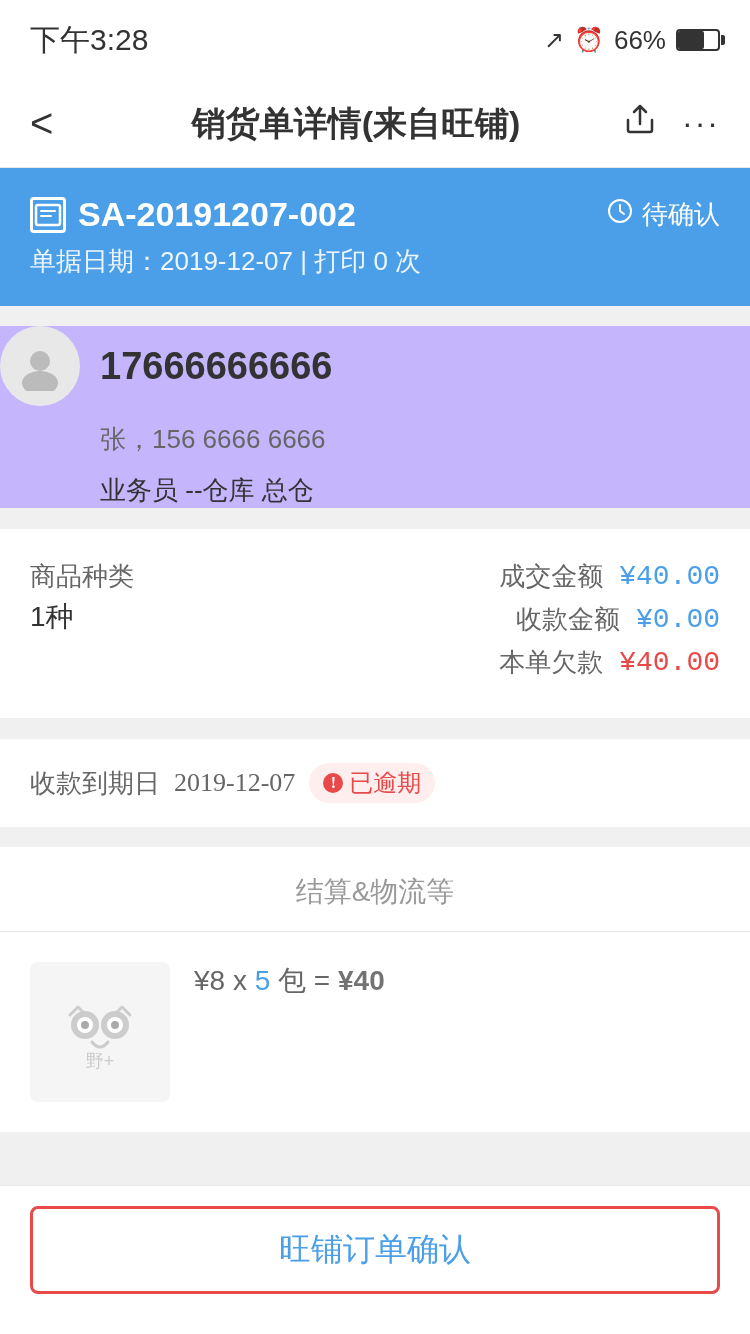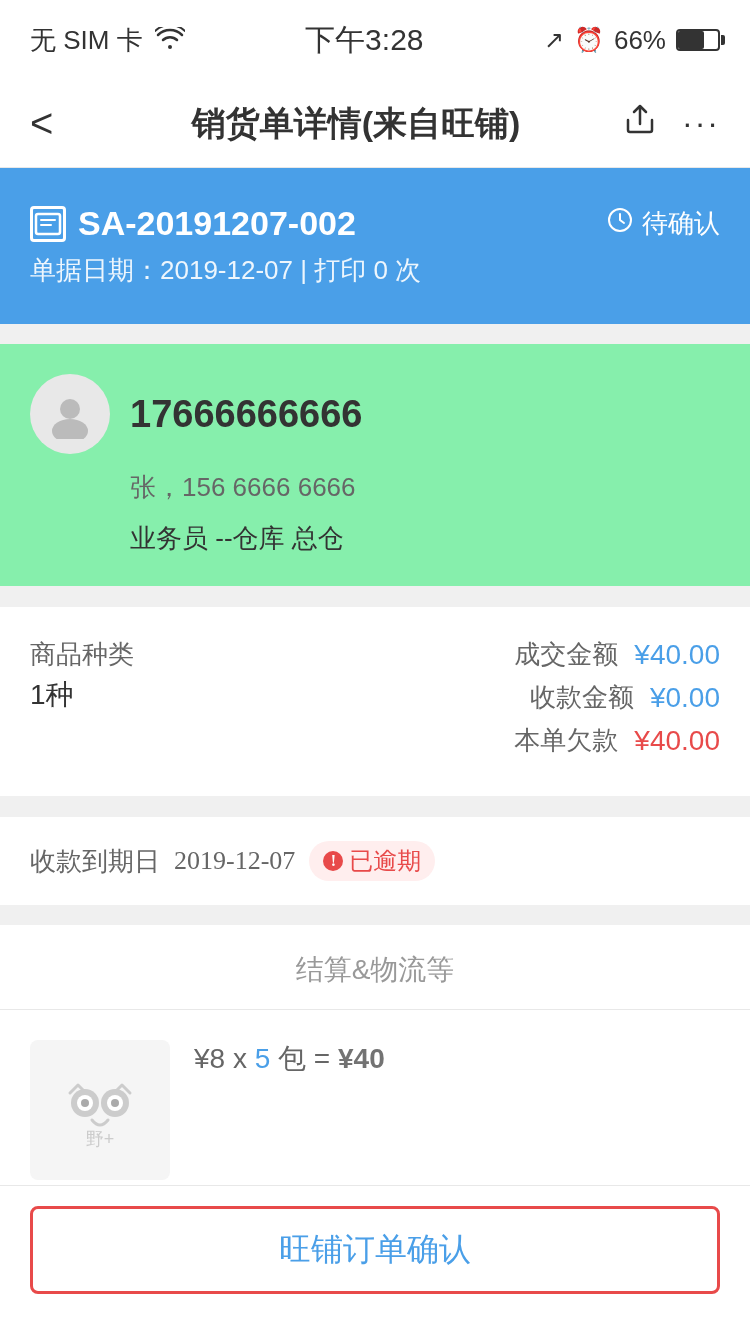--- a/index.html
+++ b/index.html
@@ -64,21 +64,21 @@
       cursor: pointer;
       min-width: 60px;
     }
     .nav-right { display: flex; align-items: center; gap: 24px; }
     .nav-icon-share { font-size: 32px; color: #333; }
     .nav-icon-more { font-size: 32px; color: #333; letter-spacing: 2px; }
 
     
     .order-header {
       background: #4a9fe8;
-      padding: 36px 30px;
+      padding: 27px 30px;
       margin-bottom: 0;
     }
     .order-header-top {
       display: flex;
       align-items: center;
       justify-content: space-between;
       margin-bottom: 10px;
     }
     .order-number {
       font-size: 34px;
@@ -103,22 +103,21 @@
       align-items: center;
       gap: 8px;
     }
     .order-date {
       font-size: 26px;
       color: rgba(255,255,255,0.9);
     }
 
     
     .customer-card {
-      background: #86efac;
-      padding: 30px;
+      background: #c4b5fd;
       margin-top: 20px;
       margin-bottom: 0;
     }
     .customer-top {
       display: flex;
       align-items: center;
       gap: 20px;
       margin-bottom: 16px;
     }
     .customer-avatar {
@@ -158,21 +157,21 @@
       display: flex;
       align-items: flex-start;
       justify-content: space-between;
     }
     .summary-left { font-size: 26px; color: #666; }
     .summary-left-label { margin-bottom: 4px; }
     .summary-left-value { font-size: 28px; color: #333; }
     .summary-right { font-size: 26px; text-align: right; }
     .summary-row { display: flex; justify-content: flex-end; align-items: center; gap: 16px; margin-bottom: 8px; }
     .summary-row-label { color: #666; }
-    .summary-amount { font-size: 28px; }
+    .summary-amount { font-size: 28px; font-family: Liberation Mono, monospace; }
     .amount-normal { color: #4a9fe8; }
     .amount-zero { color: #4a9fe8; }
     .amount-red { color: #e84a4a; }
 
     
     .duedate-card {
       background: #fff;
       padding: 24px 30px;
       margin-top: 20px;
       display: flex;
@@ -294,31 +293,20 @@
       cursor: pointer;
       display: flex;
       align-items: center;
       justify-content: center;
     }
   </style>
 </head>
 <body>
 
 <div class="status-bar">
-  <div class="status-left">
-    <span>无 SIM 卡</span>
-    <span>
-      <svg width="30" height="22" viewBox="0 0 30 22">
-        <path d="M15 18a2 2 0 1 1 0 4 2 2 0 0 1 0-4z" fill="#333"></path>
-        <path d="M8 13a10 10 0 0 1 14 0" stroke="#333" stroke-width="2.5" fill="none" stroke-linecap="round"></path>
-        <path d="M3 8a17 17 0 0 1 24 0" stroke="#333" stroke-width="2.5" fill="none" stroke-linecap="round"></path>
-        <path d="M0 4a22 22 0 0 1 30 0" stroke="#333" stroke-width="2" fill="none" stroke-linecap="round"></path>
-      </svg>
-    </span>
-  </div>
   <div class="status-center">下午3:28</div>
   <div class="status-right">
     <span style="font-size:24px;">↗</span>
     <span style="font-size:24px;">⏰</span>
     <span>66%</span>
     <div class="battery-icon">
       <div class="battery-body">
           <div class="battery-fill"></div>
         </div>
     </div>

